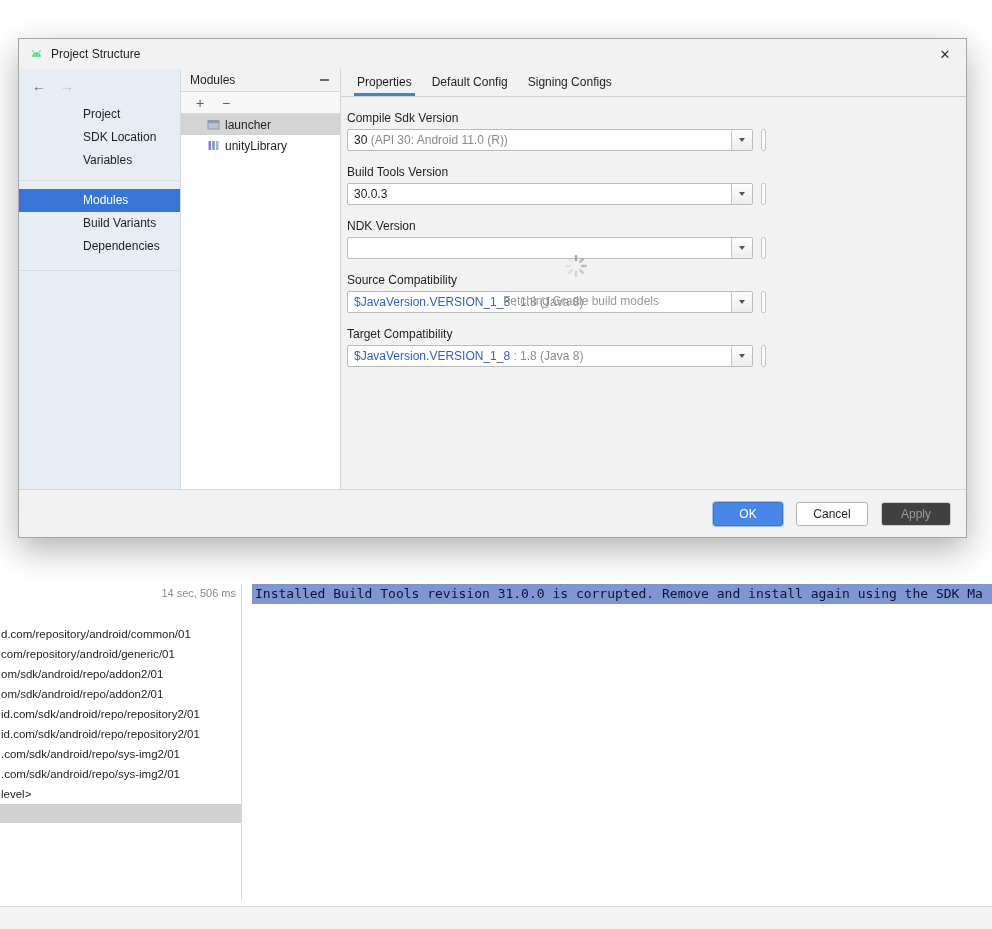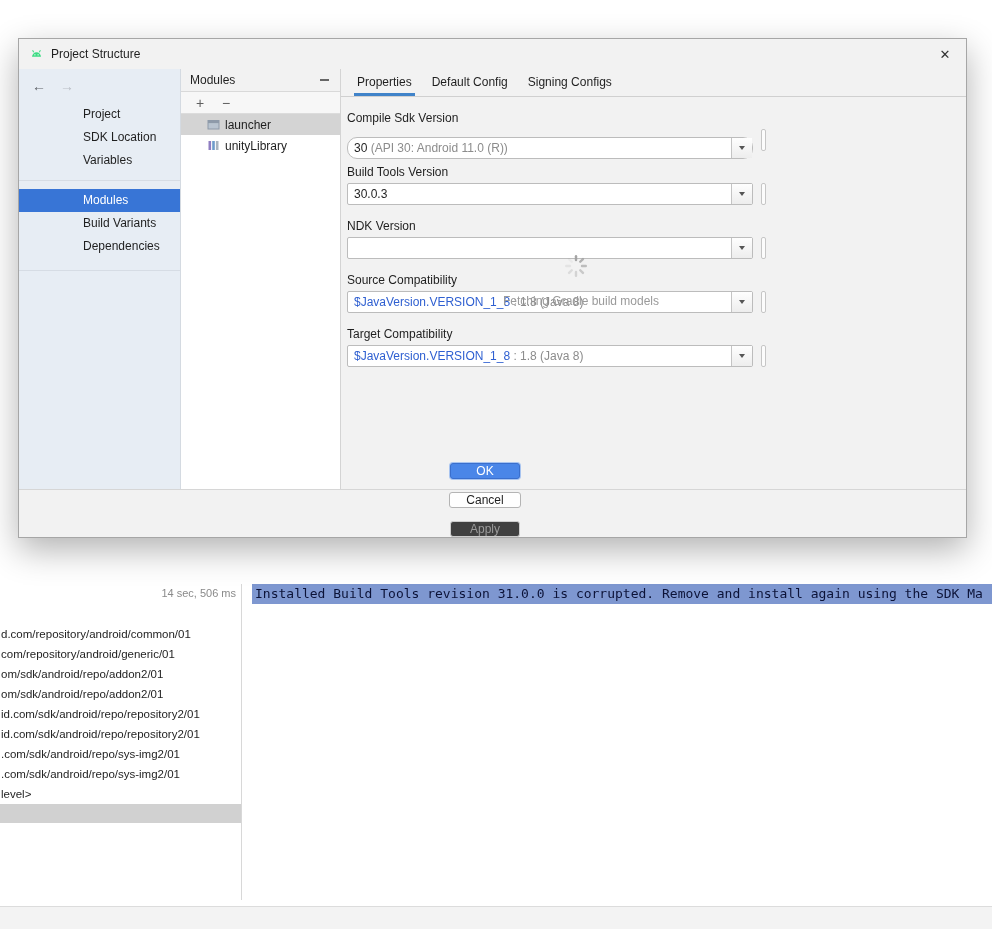--- a/index.html
+++ b/index.html
@@ -55,21 +55,21 @@
   .combo-val.accent .v{color:#2e5fd1;margin-top:35px;}
   .combo-arrow{width:20px;align-self:stretch;border-left:1px solid #c4c4c4;background:linear-gradient(#fefefe,#ededed);
                display:flex;align-items:center;justify-content:center;}
   .tri{width:0;height:0;border-left:3.5px solid transparent;border-right:3.5px solid transparent;border-top:4.5px solid #555;}
   .fld-marker{position:absolute;left:420px;width:5px;height:22px;border:1px solid #c6c6c6;border-radius:2px;background:#fcfcfc;box-sizing:border-box;}
 
   .loading{position:absolute;left:115px;top:225px;width:250px;text-align:center;font-size:12px;color:#9a9a9a;z-index:4;}
   .spinner{position:absolute;left:222px;top:184px;z-index:4;}
 
   .btnbar{position:absolute;left:0;right:0;bottom:0;height:48px;background:#f2f2f2;border-top:1px solid #d6d6d6;
-          display:flex;align-items:center;justify-content:flex-end;gap:13px;padding-right:15px;box-sizing:border-box;flex-direction:column;}
+          display:flex;align-items:center;justify-content:flex-end;gap:13px;padding-right:15px;box-sizing:border-box;}
   .btn{height:24px;border-radius:3px;font-size:12px;display:flex;align-items:center;justify-content:center;box-sizing:border-box;}
   .btn-ok{width:70px;background:#4a86e8;border:1px solid #3a6fcd;color:#fff;box-shadow:0 0 0 1px #a8c4f0;}
   .btn-cancel{width:72px;background:#fefefe;border:1px solid #b4b4b4;color:#1f1f1f;}
   .btn-apply{width:70px;background:#404040;border:1px solid #cdcdcd;color:#9b9b9b;}
 </style>
 </head>
 <body>
 
 <div>
   <div class="duration">14 sec, 506 ms</div>
@@ -150,21 +150,21 @@
     </div>
 
     <div class="content">
       <div class="tabs">
         <div class="tab selected">Properties</div>
         <div class="tab">Default Config</div>
         <div class="tab">Signing Configs</div>
       </div>
 
       <div class="fld-label" style="top:42px;">Compile Sdk Version</div>
-      <div class="combo" style="top:68px;border-radius:10px;">
+      <div class="combo" style="top:60px;">
         <div class="combo-val"><span class="v">30</span><span class="dim"> (API 30: Android 11.0 (R))</span></div>
         <div class="combo-arrow">
             <div class="tri"></div>
           </div>
       </div>
       <div class="fld-marker" style="top:60px;"></div>
 
       <div class="fld-label" style="top:96px;">Build Tools Version</div>
       <div class="combo" style="top:114px;">
         <div class="combo-val"><span class="v">30.0.3</span><span class="dim"></span></div>

